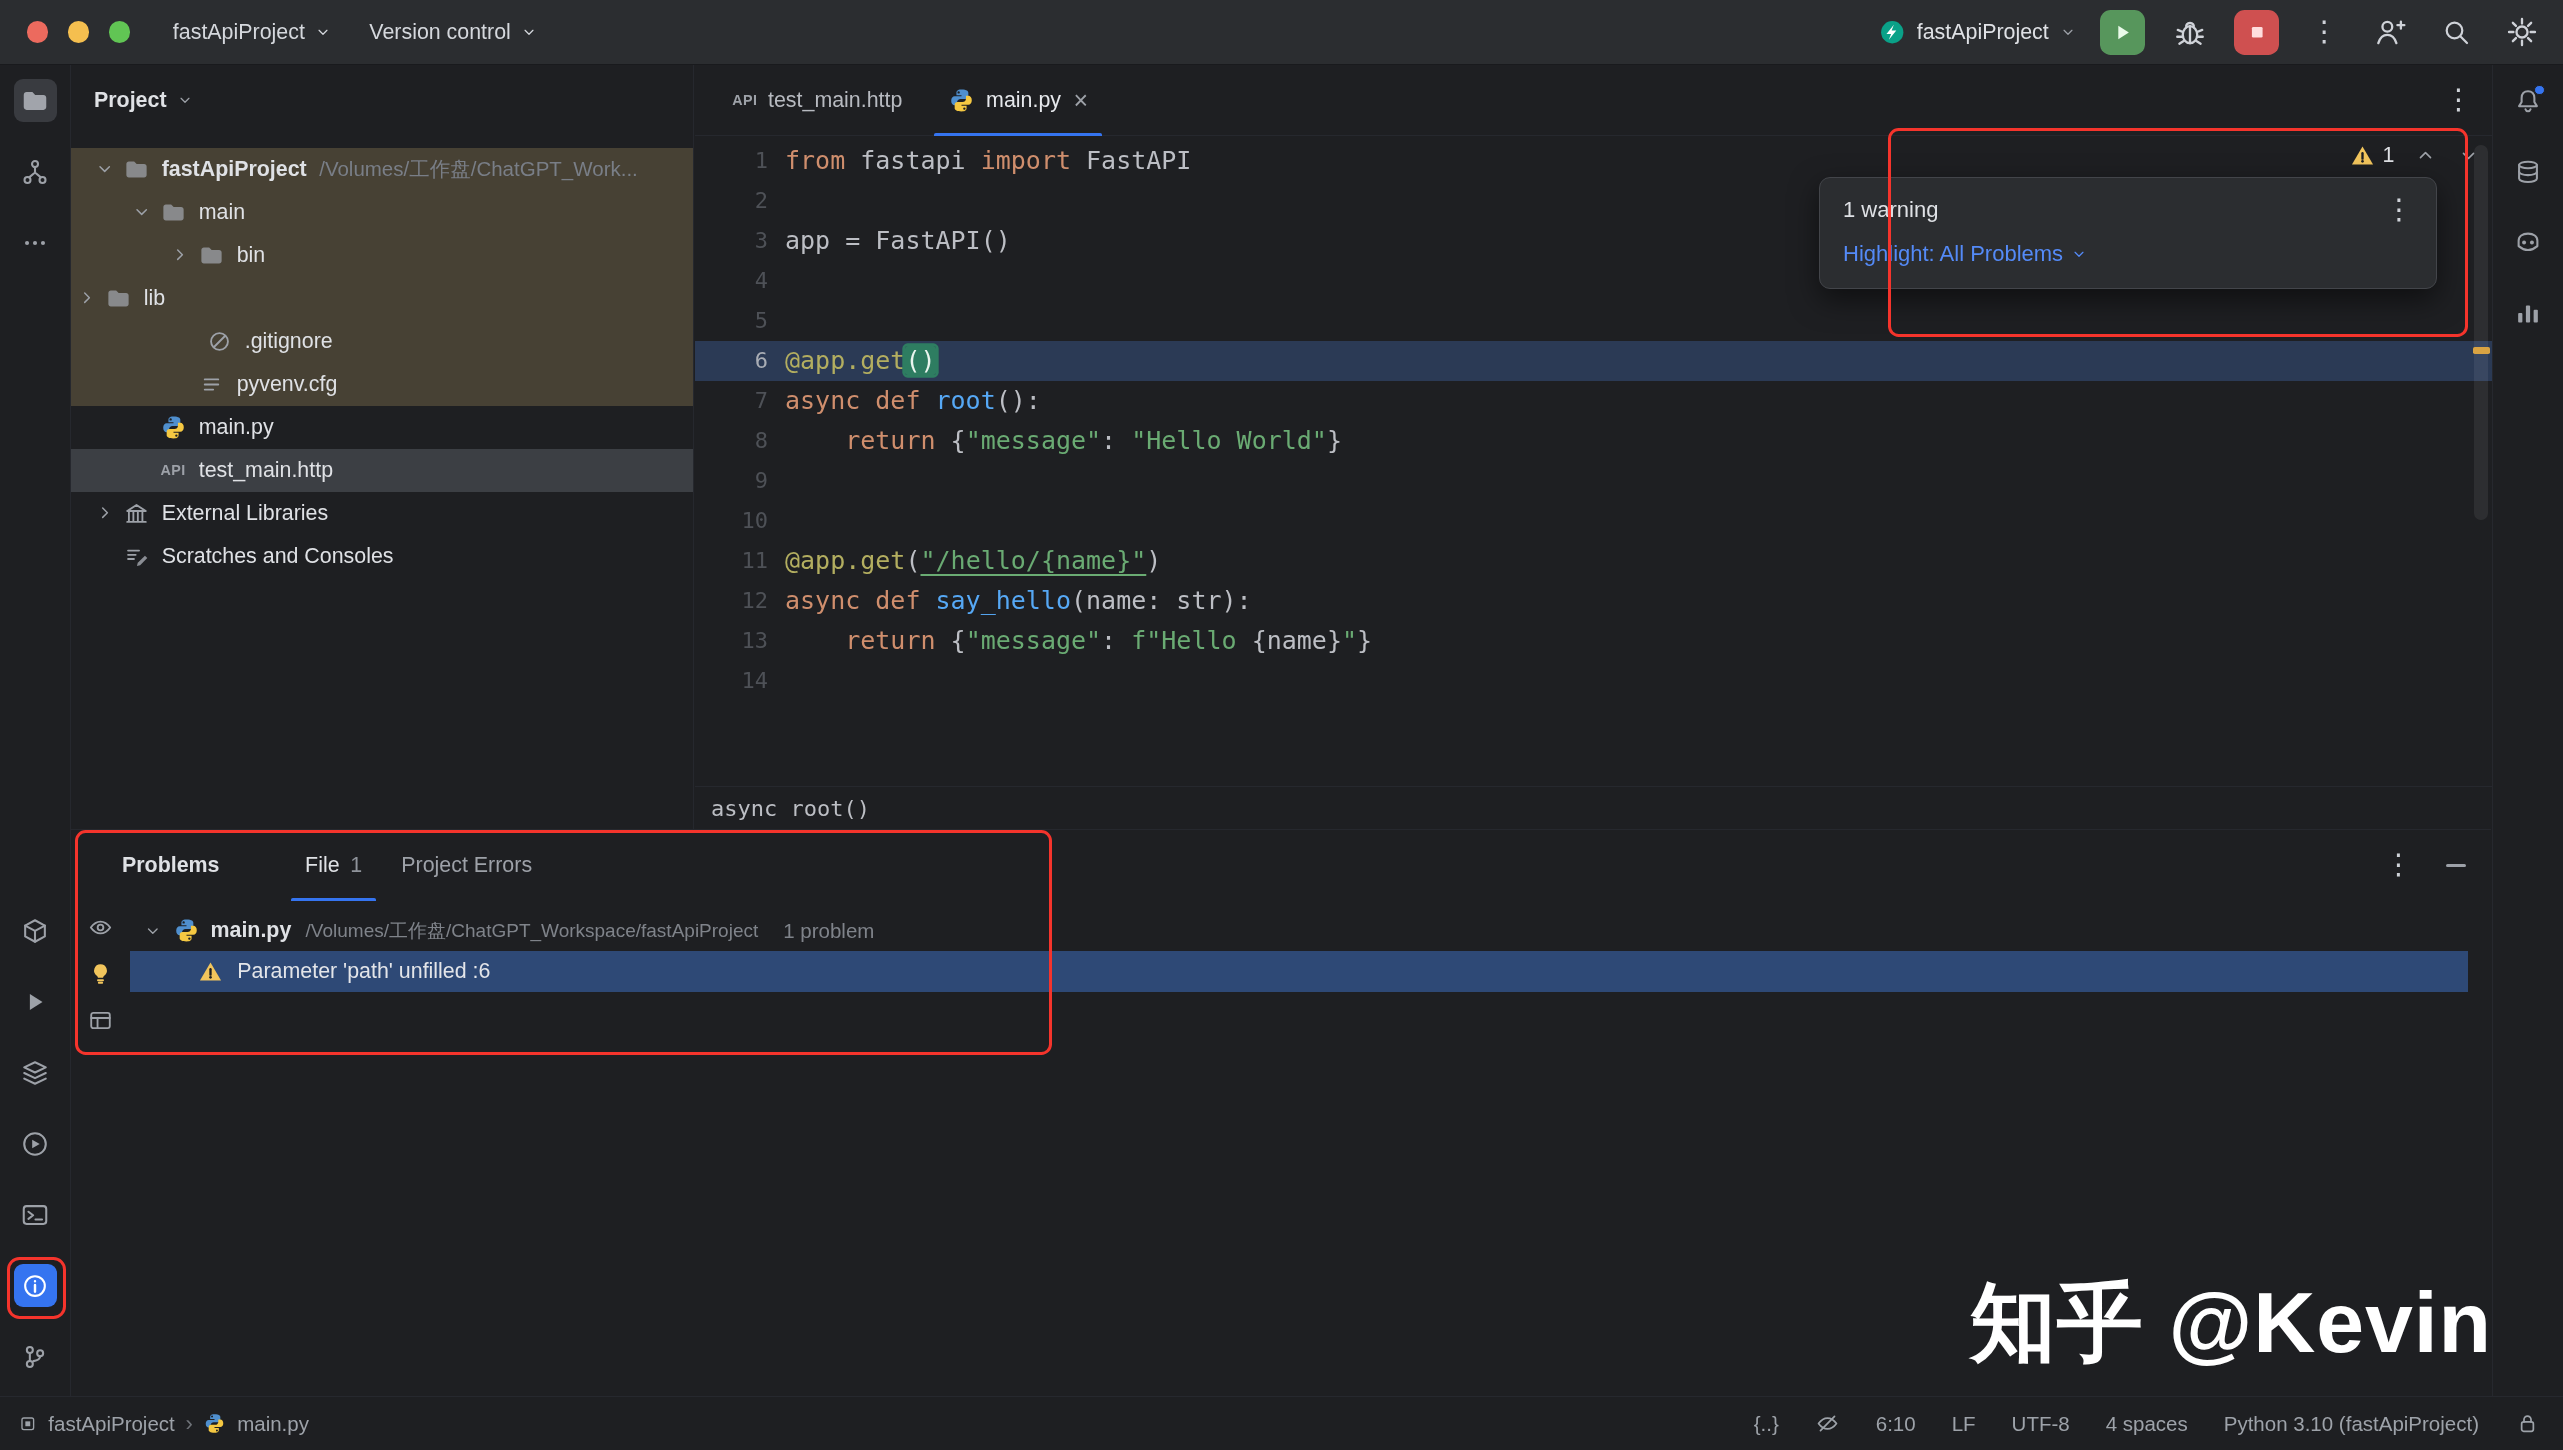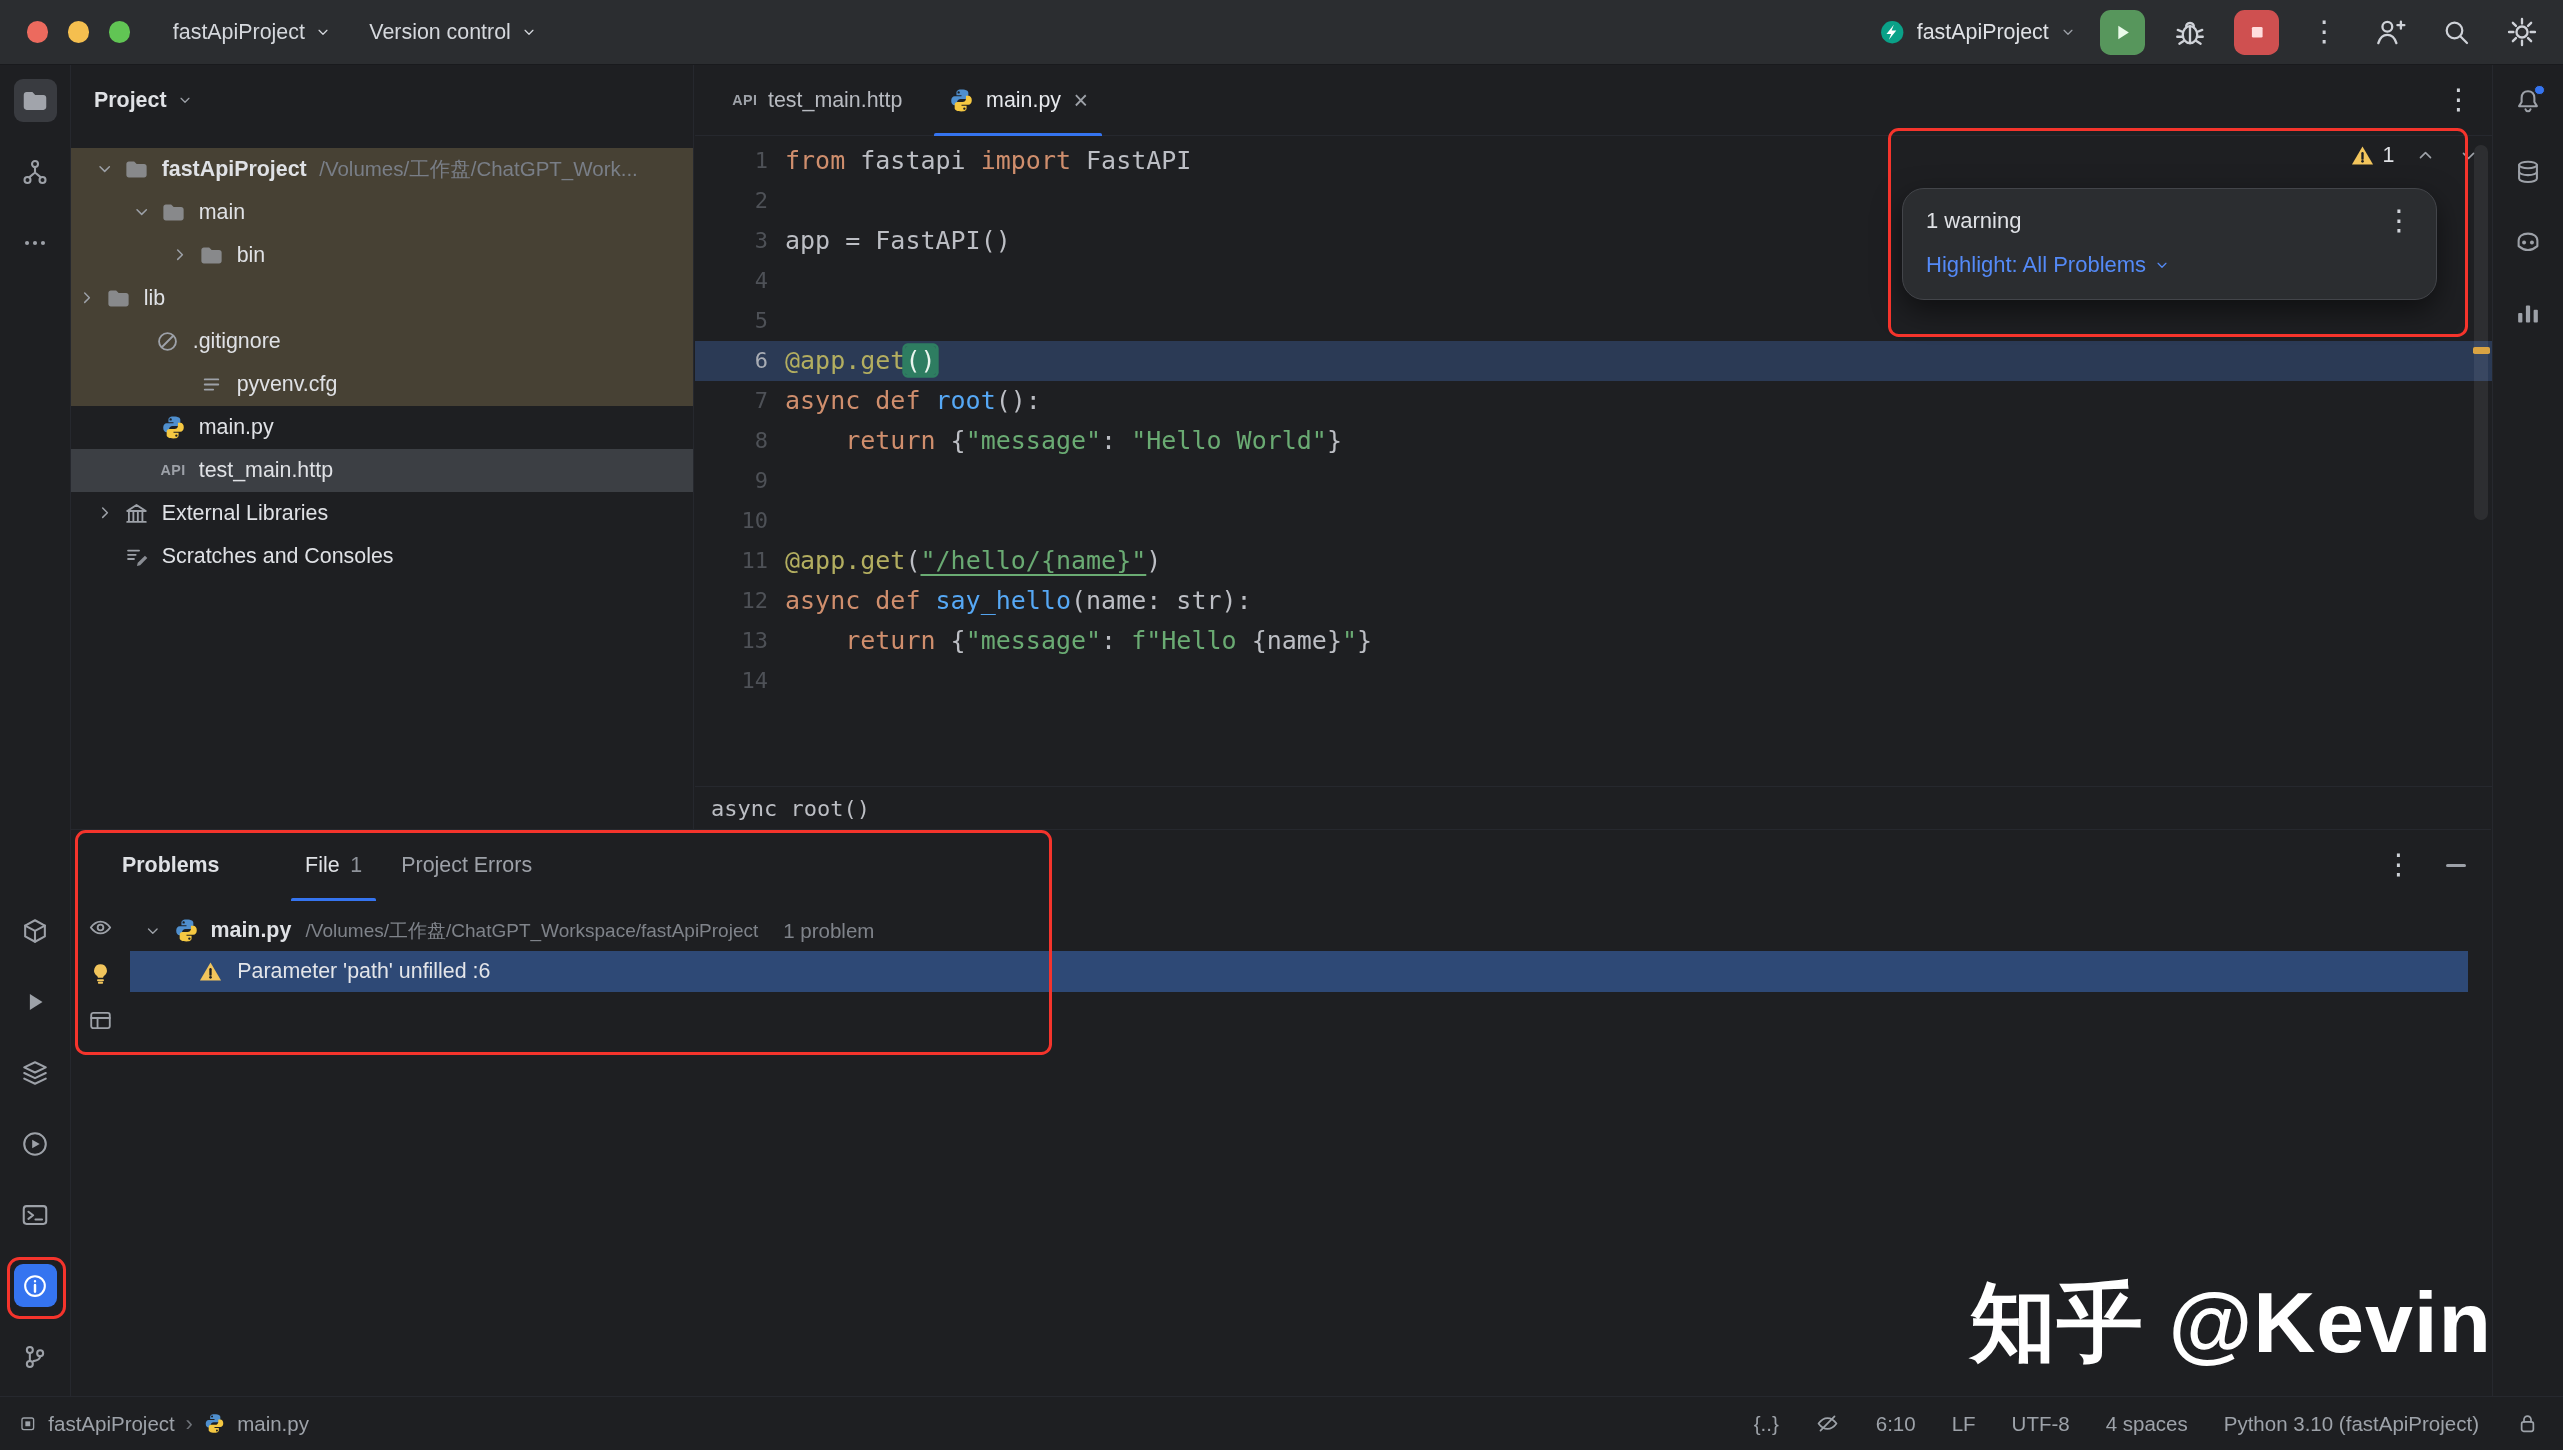--- a/index.html
+++ b/index.html
@@ -72,22 +72,22 @@
   .tk-d { color:#bcbec4; } .tk-k { color:#cf8e6d; } .tk-s { color:#6aab73; }
   .tk-su { color:#6aab73; text-decoration:underline; text-underline-offset:5.4px; }
   .tk-f { color:#56a8f5; } .tk-dec { color:#b3ae60; }
   .tk-hl { background:#2e7d61; box-shadow:0 0 0 2.7px #2e7d61; border-radius:2.7px; color:#eaf5ee; }
 
   .scroll-thumb { position:absolute; right:3.6px; top:80px; width:14.3px; height:375px; background:rgba(255,255,255,.07); border-radius:7.1px; }
   .err-mark { position:absolute; right:1.8px; top:282px; width:17px; height:7.1px; background:#d9a343; border-radius:1.8px; }
 
   .insp-bar { position:absolute; top:78px; right:12.5px; display:flex; align-items:center; gap:19.6px; color:#9da1a8; }
   .warn-chip { display:flex; align-items:center; gap:7.1px; color:#dfe1e5; }
-  .insp-popup { position:absolute; top:123px; right:55px; width:535px; background:#2b2d30; border:0.9px solid #43454a;
-    border-radius:22px; padding:18px 23px 21.4px; box-shadow:0 10.7px 28.5px rgba(0,0,0,.5); z-index:20; }
+  .insp-popup { position:absolute; top:112px; right:55px; width:618px; background:#2b2d30; border:0.9px solid #43454a;
+    border-radius:11px; padding:18px 23px 21.4px; box-shadow:0 10.7px 28.5px rgba(0,0,0,.5); z-index:20; }
   .popup-row1 { display:flex; align-items:center; justify-content:space-between; color:#dfe1e5; font-size:22px; }
   .popup-link { margin-top:16px; display:flex; align-items:center; gap:7.1px; color:#548af7; font-size:22px; }
 
   .breadcrumbs { position:absolute; left:0; right:0; bottom:0; height:43px; border-top:0.9px solid #26282e;
     display:flex; align-items:center; padding-left:16px; color:#bcbec4;
     font-family:"DejaVu Sans Mono","Liberation Mono",monospace; font-size:22px; }
 
   
   .problems-panel { position:absolute; left:71px; top:829px; width:2420px; height:567px; border-top:0.9px solid #26282e; }
   .pp-header { height:71px; display:flex; align-items:center; padding-left:51px; }
@@ -365,21 +365,21 @@
               <path d="M13 9l7 7-7 7"></path>
             </svg>
           </span>
           <span class="tree-icon">
             <svg width="27" height="27" viewBox="0 0 32 32" fill="none" stroke="currentColor" stroke-width="2.2" stroke-linecap="round" stroke-linejoin="round">
               <path d="M4 9.5C4 7.8 5.3 6.5 7 6.5h6.2l3 3H25c1.7 0 3 1.3 3 3v10c0 1.7-1.3 3-3 3H7c-1.7 0-3-1.3-3-3v-13z" fill="currentColor" stroke="none" opacity=".75"></path>
             </svg>
           </span>
           <span class="tree-label">lib</span>
         </div>
-        <div class="tree-row ignored" style="padding-left: 49px;">
+        <div class="tree-row ignored" style="padding-left: 101px;">
           <span class="chev-slot"></span>
           <span class="tree-icon">
             <svg width="27" height="27" viewBox="0 0 32 32" fill="none" stroke="currentColor" stroke-width="2.2" stroke-linecap="round" stroke-linejoin="round">
               <circle cx="16" cy="16" r="10"></circle>
               <path d="M9.5 22.5l13-13"></path>
             </svg>
           </span>
           <span class="tree-label">.gitignore</span>
         </div>
         <div class="tree-row ignored" style="padding-left: 93px;">

